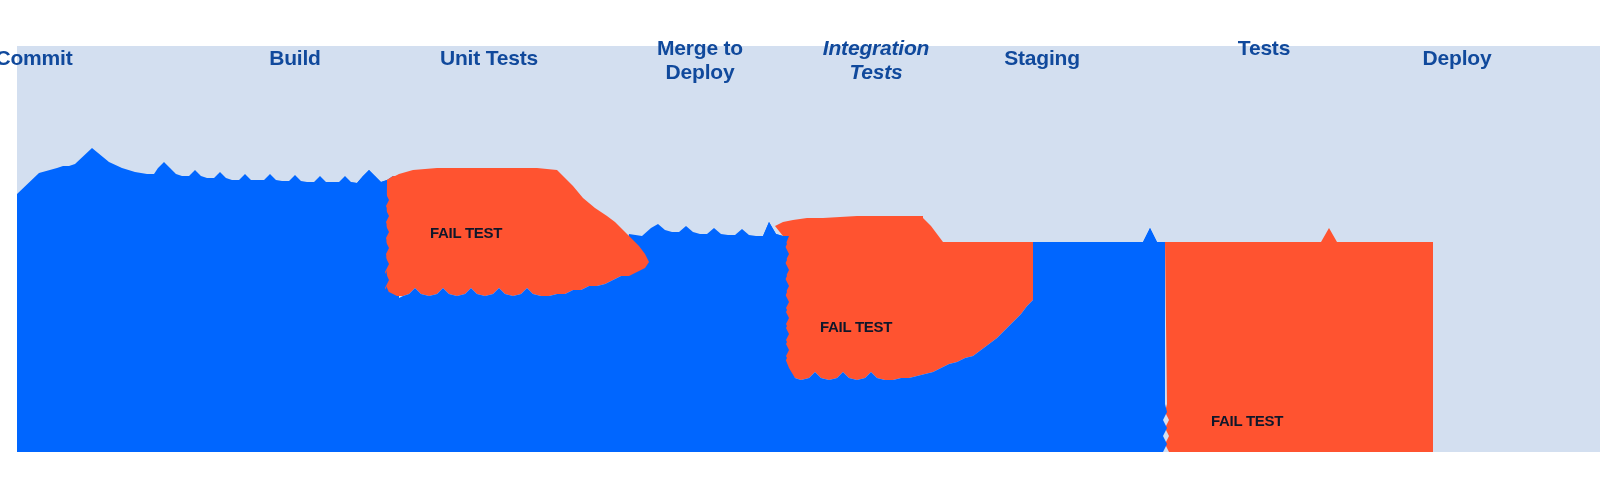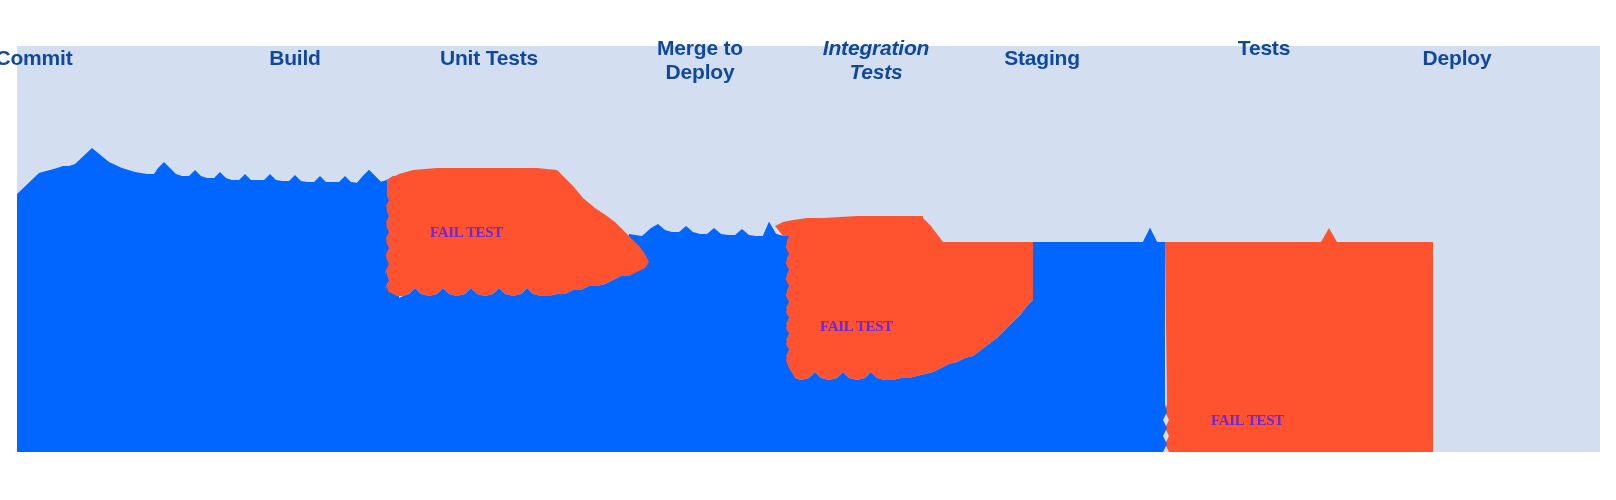--- a/index.html
+++ b/index.html
@@ -50,26 +50,25 @@
     width: 190px;
     text-align: center;
     color: #10499c;
     font-size: 21px;
     font-weight: bold;
     line-height: 1.12;
     letter-spacing: -0.2px;
   }
   .fail-label {
     position: absolute;
-    color: #6d28d9;
+    color: #0f172a;
     font-size: 15px;
     font-weight: bold;
     letter-spacing: -0.3px;
     white-space: nowrap;
-    font-family: Liberation Serif, serif;
   }
 </style>
 </head>
 <body>
 
 <div id="stage">
 
   <div id="panel">
     <svg id="flow-svg" viewBox="0 0 1583 406" preserveAspectRatio="none">
 

